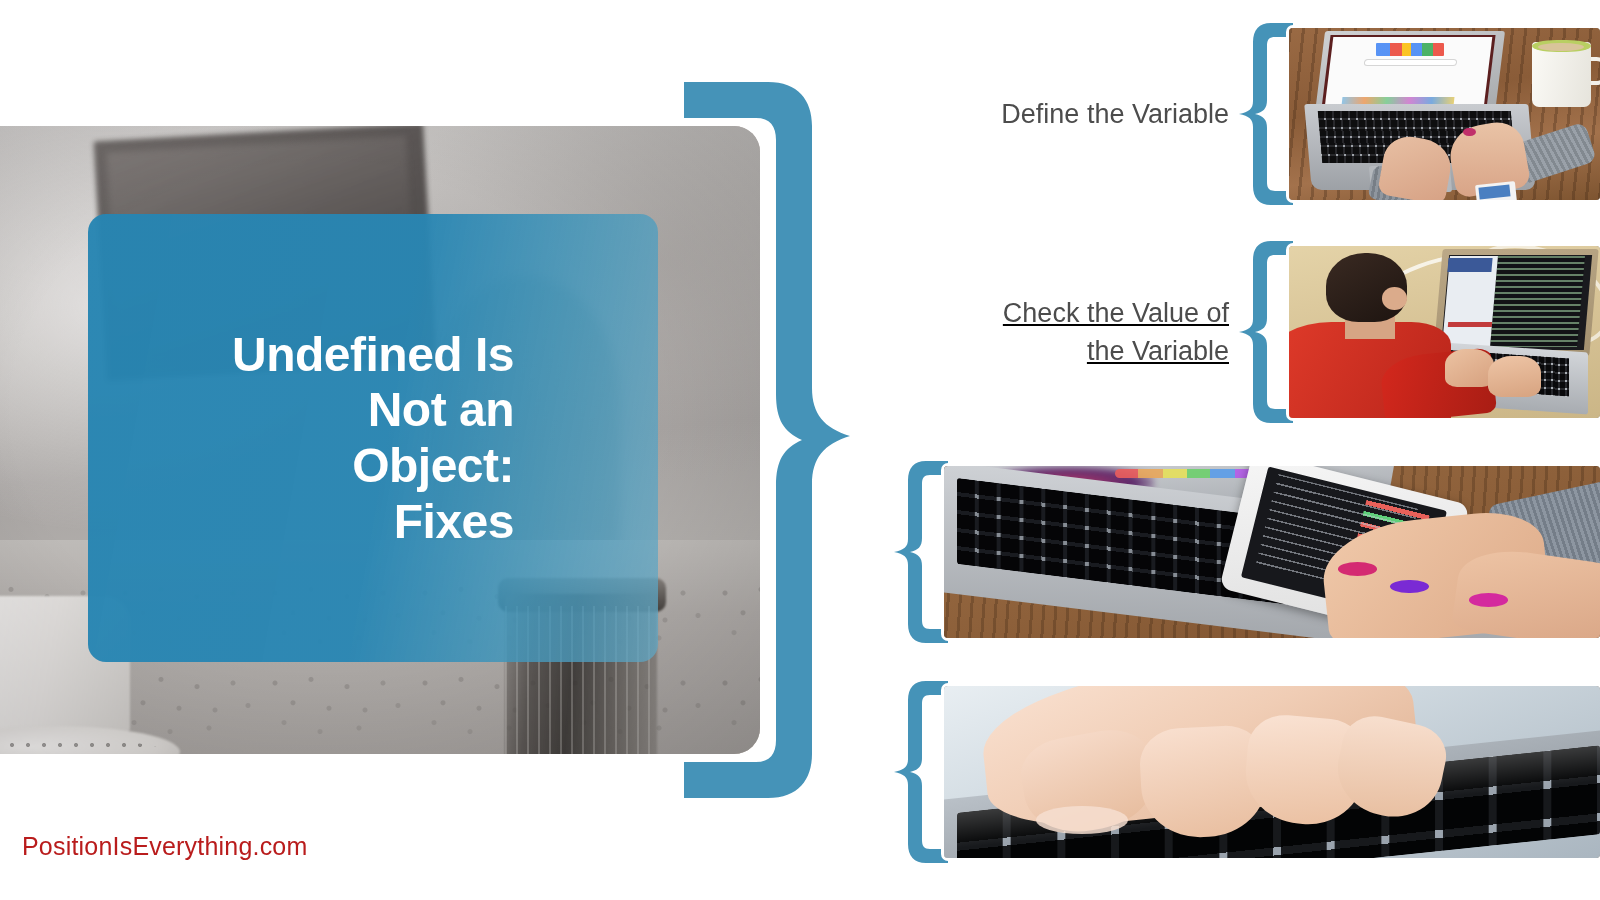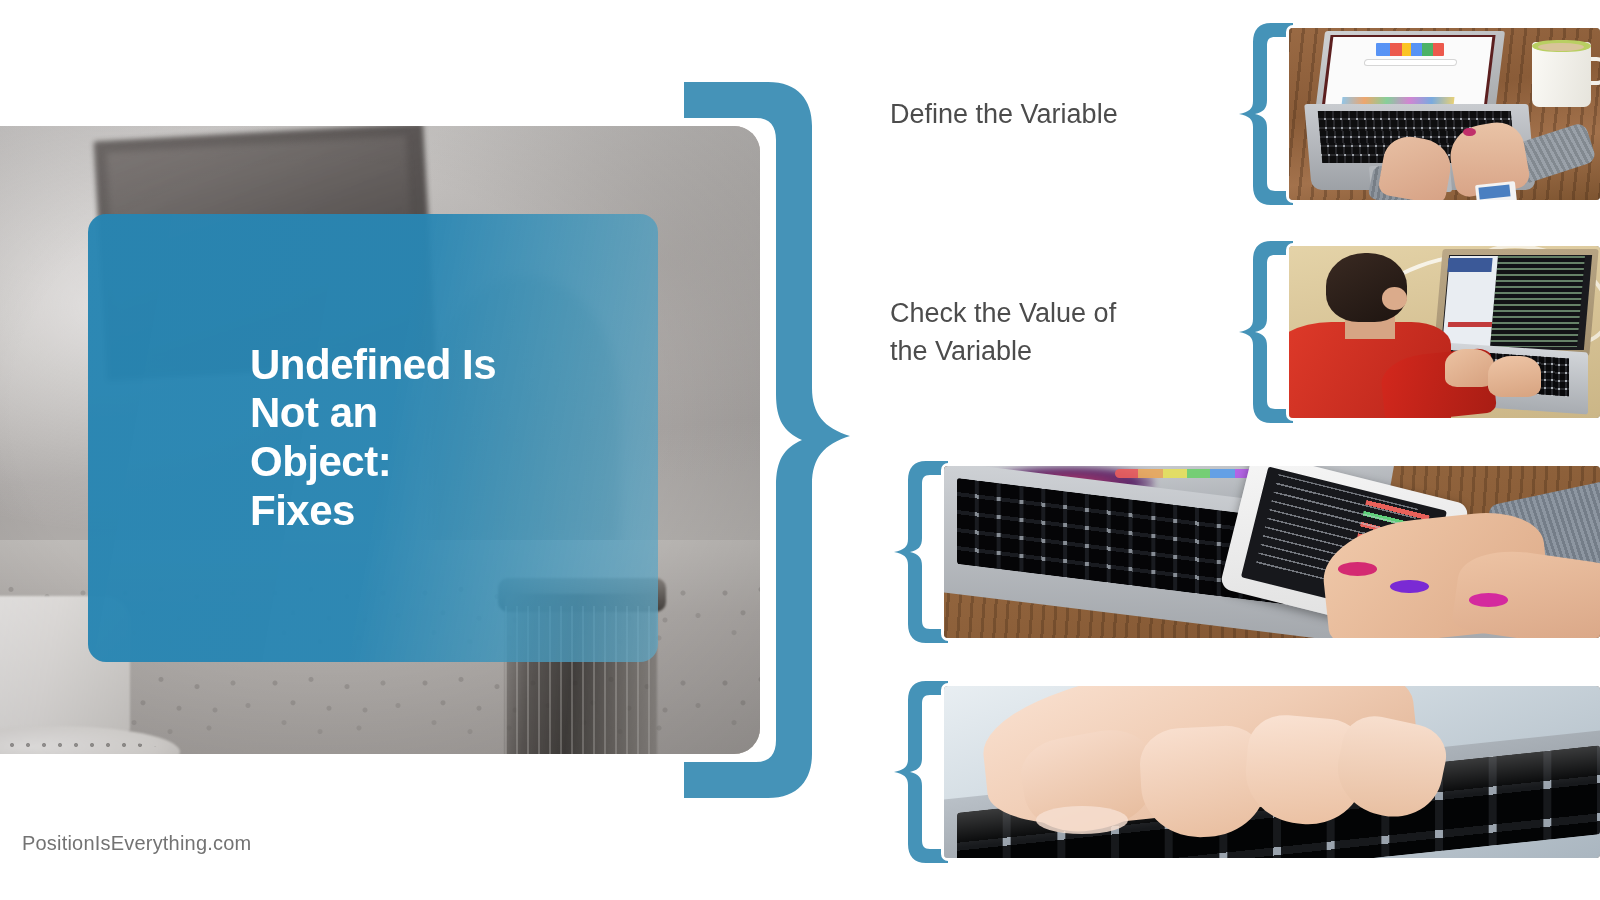--- a/index.html
+++ b/index.html
@@ -148,64 +148,64 @@
         rgba(64,149,186,.84) 76%,
         rgba(96,168,198,.72) 100%);
     display: flex;
     align-items: center;
     justify-content: center;
     box-sizing: border-box;
     padding: 10px 28px;
   }
   #title-text {
     color: #ffffff;
-    font-size: 42px;
+    font-size: 48px;
     line-height: 1.16;
     font-weight: 700;
-    text-align: left;
+    text-align: right;
     letter-spacing: -0.5px;
     white-space: pre-line;
   }
 
   
   #big-brace {
     position: absolute;
     left: 672px;
     top: 70px;
     width: 190px;
     height: 740px;
   }
 
   
   #footer {
     position: absolute;
     left: 22px;
     top: 832px;
-    font-size: 20px;
-    color: #737373;
+    font-size: 25px;
+    color: #b91c1c;
     letter-spacing: .2px;
   }
 
   
   .step-row {
     position: absolute;
     left: 890px;
     width: 710px;
     height: 200px;
     display: flex;
     align-items: center;
   }
   #step-0 { top: 14px; }
-  #step-1 { top: 232px; }
+  #step-1 { top: 232px; text-decoration: underline; }
   #step-2 { top: 452px; }
   #step-3 { top: 672px; }
 
   .step-label {
     width: 345px;
-    text-align: left;
+    text-align: right;
     font-size: 27px;
     line-height: 1.42;
     color: #4c4c4c;
     white-space: pre-line;
     padding-right: 6px;
     box-sizing: border-box;
   }
   .step-brace {
     width: 58px;
     height: 190px;

